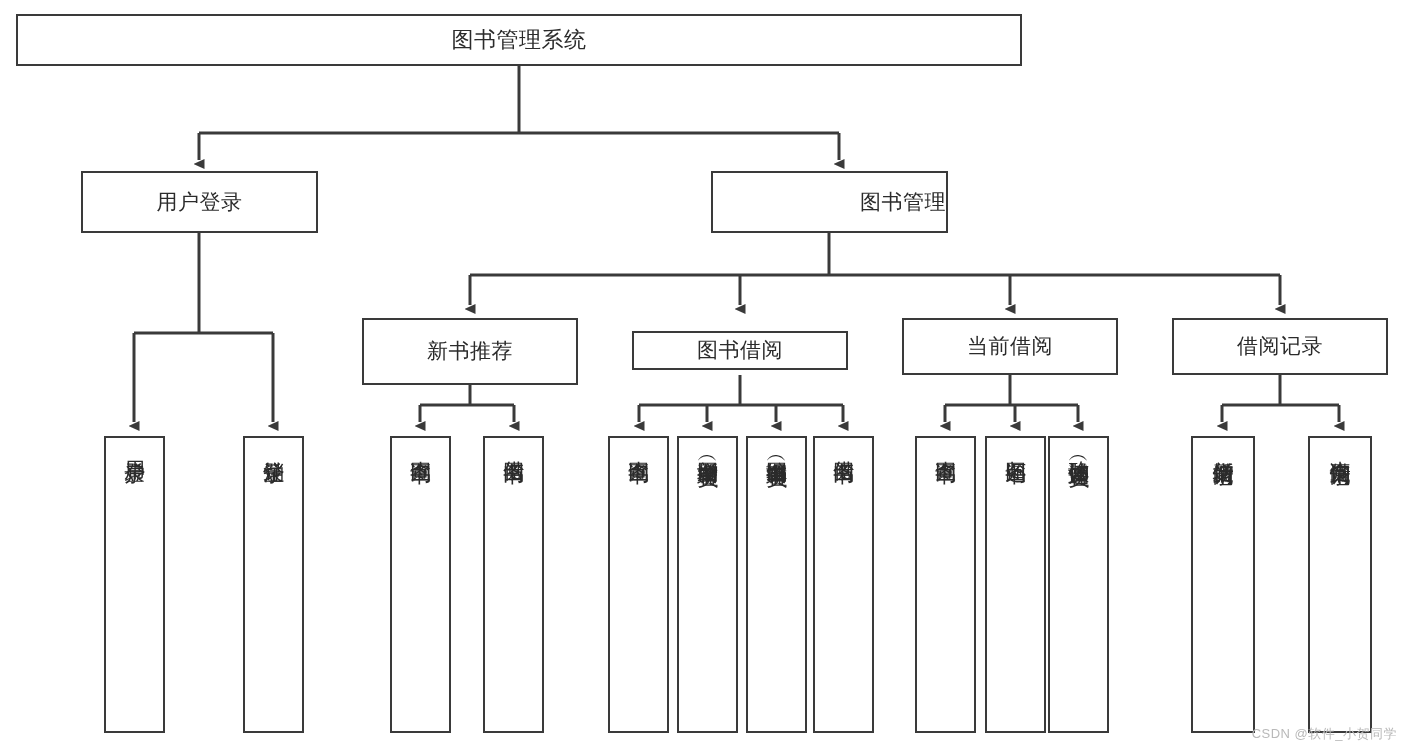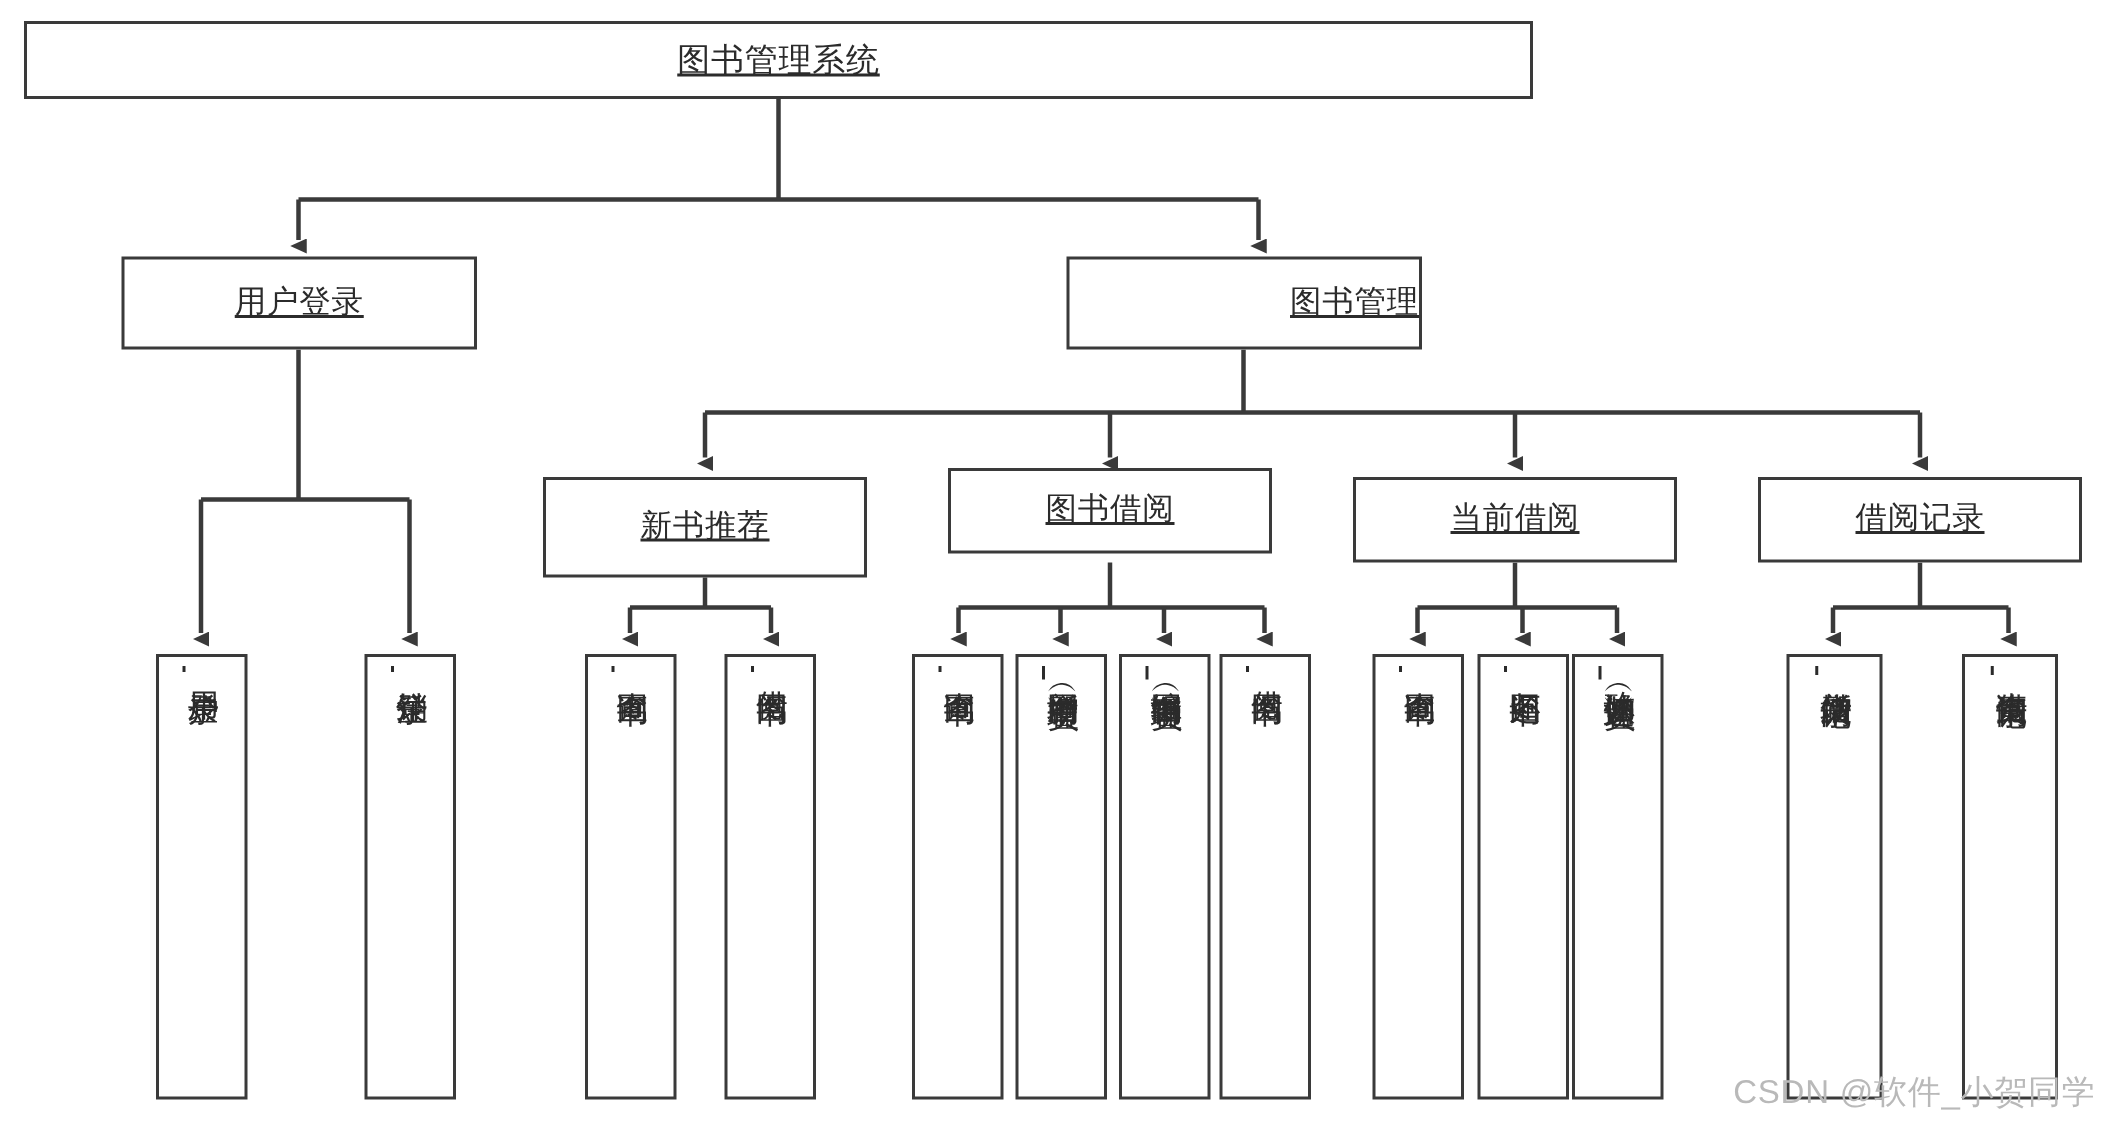--- a/index.html
+++ b/index.html
@@ -33,21 +33,20 @@
     display: flex;
     align-items: center;
     justify-content: center;
     color: #2b2b2b;
   }
   .node .label {
     font-size: 21px;
     line-height: 1.25;
     letter-spacing: 0.5px;
     white-space: nowrap;
-    text-decoration: underline;
   }
   .node.root .label { font-size: 22px; }
   .node.level2 .label { font-size: 21px; }
   .node.leaf {
     align-items: flex-start;
     justify-content: center;
     padding-top: 6px;
   }
   .node.leaf .label {
     writing-mode: vertical-rl;
@@ -55,21 +54,21 @@
     font-size: 21px;
     line-height: 1.35;
     letter-spacing: 1px;
     white-space: pre-wrap;
     max-height: 280px;
   }
   .watermark {
     position: absolute;
     right: 8px;
     bottom: 4px;
-    font-size: 22px;
+    font-size: 13px;
     color: #b9b9b9;
     letter-spacing: 0.5px;
     white-space: nowrap;
   }
 </style>
 </head>
 <body>
 
 <div id="canvas">
 
@@ -130,21 +129,21 @@
   <div class="node level2" style="left:81px; top:171px; width:237px; height:62px;">
     <span class="label">用户登录</span>
   </div>
   <div class="node level2" style="left:711px; top:171px; width:237px; height:62px;justify-content:flex-end;">
     <span class="label">图书管理</span>
   </div>
 
   <div class="node level2" style="left:362px; top:318px; width:216px; height:67px;">
     <span class="label">新书推荐</span>
   </div>
-  <div class="node level2" style="left:632px; top:312px; width:216px; height:57px;">
+  <div class="node level2" style="left:632px; top:331px; width:216px; height:39px;">
     <span class="label">图书借阅</span>
   </div>
   <div class="node level2" style="left:902px; top:318px; width:216px; height:57px;">
     <span class="label">当前借阅</span>
   </div>
   <div class="node level2" style="left:1172px; top:318px; width:216px; height:57px;">
     <span class="label">借阅记录</span>
   </div>
 
   <div class="node leaf" style="left:104px; top:436px; width:61px; height:297px;">

